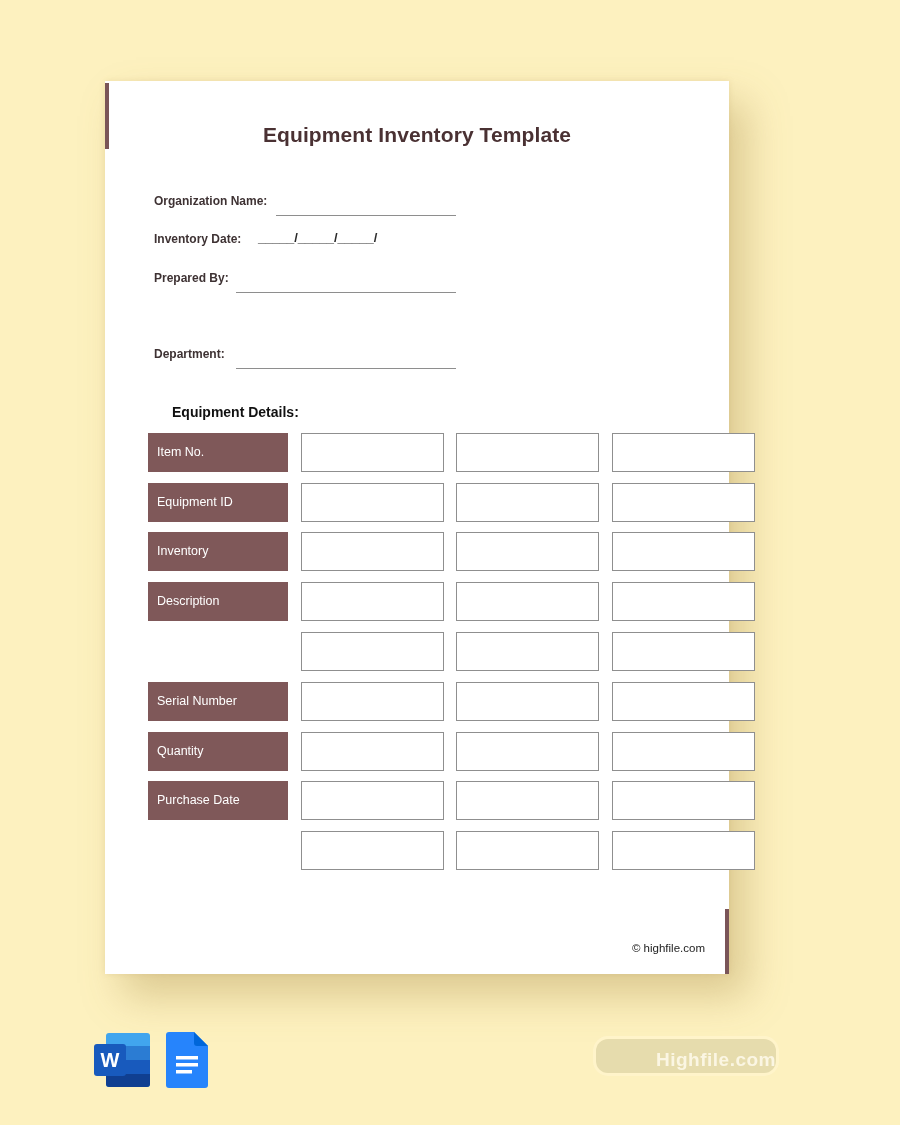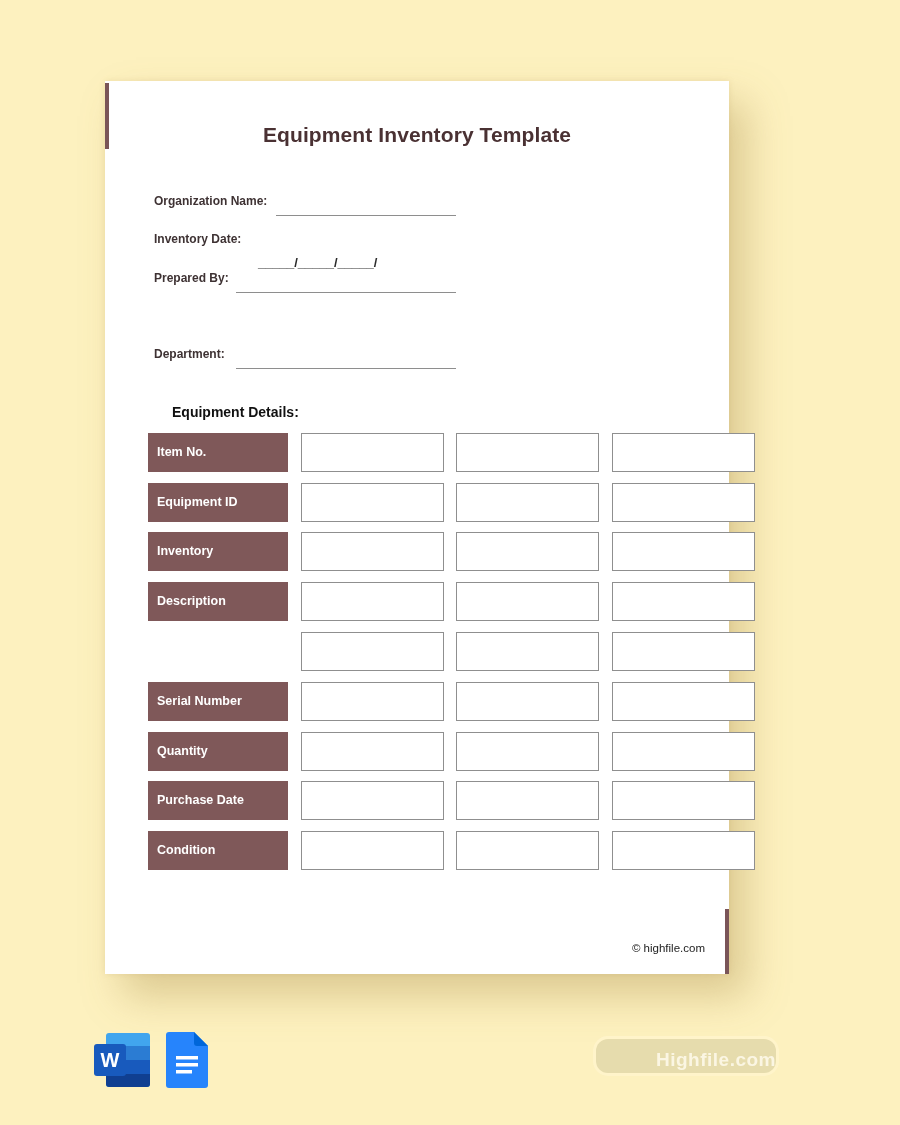--- a/index.html
+++ b/index.html
@@ -26,29 +26,29 @@
     .field { position: absolute; left: 49px; height: 24px; }
     .field-label {
       position: absolute; left: 0; top: 0; font-size: 12px; font-weight: bold; color: #3e3233;
       white-space: nowrap;
     }
     .field-line {
       position: absolute; height: 0; border-top: 1.5px solid #8e8e8e;
     }
     .date-blanks {
       position: absolute; top: -2px; font-size: 13px; font-weight: bold; color: #2a2a2a;
-      white-space: nowrap; letter-spacing: 0px; margin-top: 25px;
+      white-space: nowrap; letter-spacing: 0px;
     }
     .section-heading {
       position: absolute; left: 49px; top: 323px; font-size: 14px; font-weight: bold; color: #111; margin-left: 18px;
     }
     .row { position: absolute; left: 43px; height: 39px; width: 608px; }
     .row-label {
       position: absolute; left: 0; top: 0; width: 140px; height: 39px; background: #7f5859;
-      color: #ffffff; font-size: 12.5px; font-weight: bold; line-height: 39px; padding-left: 9px;
+      color: #ffffff; font-size: 12.5px; font-weight: normal; line-height: 39px; padding-left: 9px;
       box-sizing: border-box; white-space: nowrap;
     }
     .cell {
       position: absolute; top: 0; width: 143px; height: 39px; box-sizing: border-box;
       border: 1.5px solid #8f8f8f; background: #fff;
     }
     .c1 { left: 153px; }
     .c2 { left: 308px; }
     .c3 { left: 464px; }
     .footer-copy {
@@ -138,21 +138,20 @@
     <div class="cell c2"></div>
     <div class="cell c3"></div>
   </div>
   <div class="row" style="top:700px;">
     <div class="row-label">Purchase Date</div>
     <div class="cell c1"></div>
     <div class="cell c2"></div>
     <div class="cell c3"></div>
   </div>
   <div class="row" style="top:750px;">
-    <div class="row-label">Condition</div>
     <div class="cell c1"></div>
     <div class="cell c2"></div>
     <div class="cell c3"></div>
   </div>
 
   <div class="footer-copy">© highfile.com</div>
 </div>
 
 <div class="apps">
   <svg class="word-icon" viewBox="0 0 58 56">

